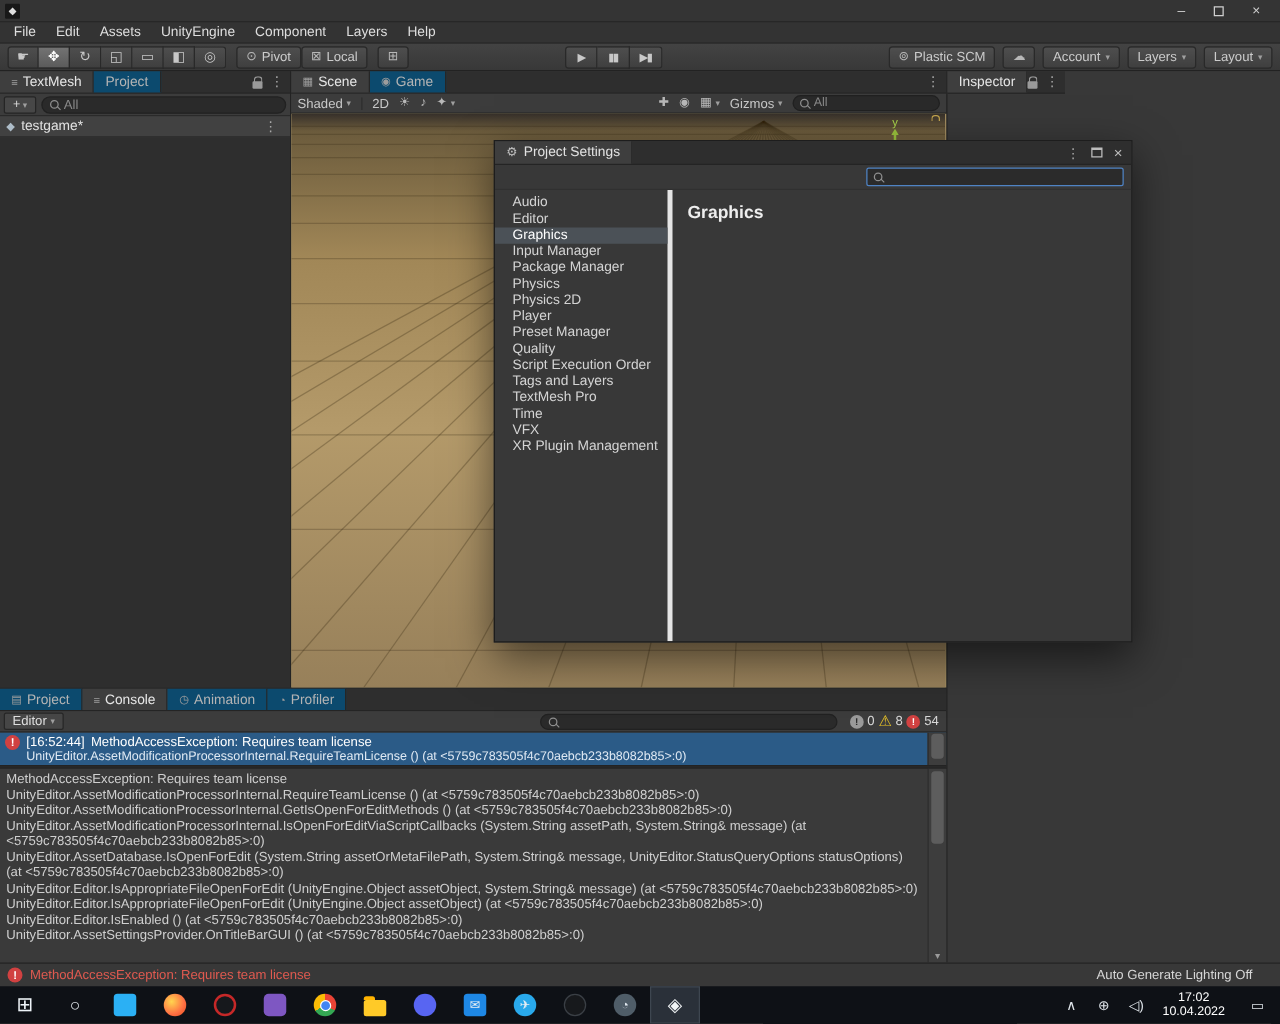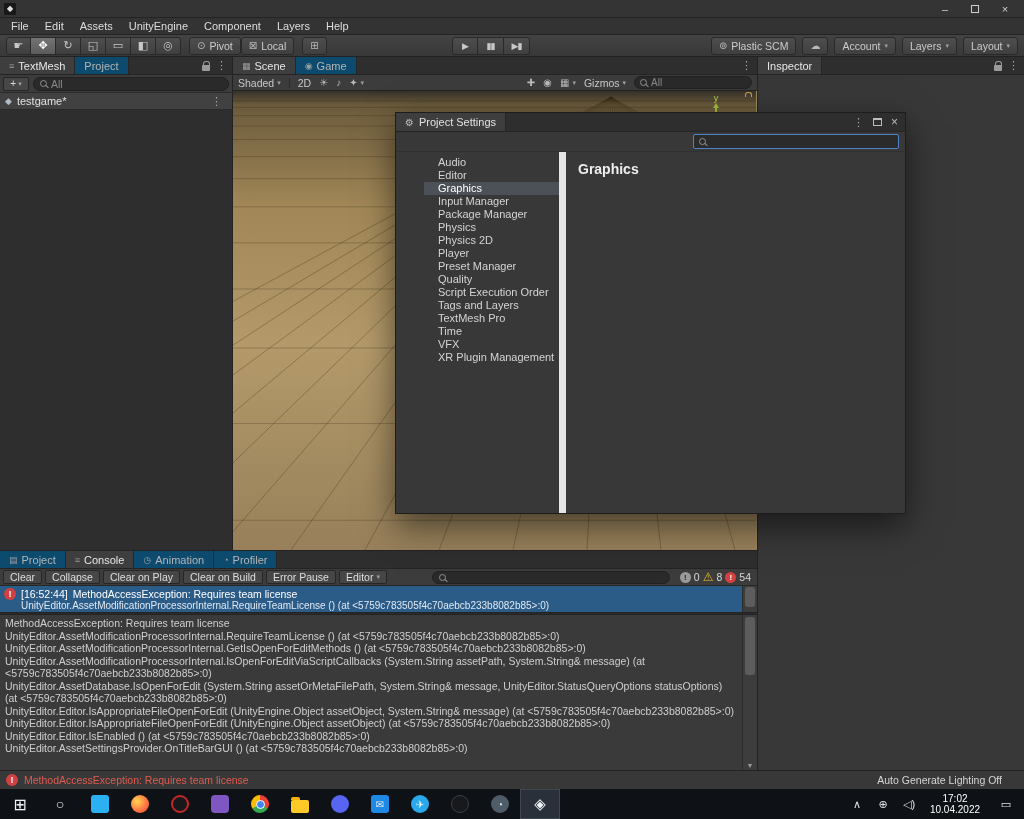--- a/index.html
+++ b/index.html
@@ -32,21 +32,21 @@
   .play-btn { width: 26px; height: 18px; background: linear-gradient(#4e4e4e, #3f3f3f); border: 1px solid #292929; border-left-width: 0; display: flex; align-items: center; justify-content: center; color: #c8c8c8; font-size: 9px; letter-spacing: -1px; }
   .play-btn:first-child { border-left-width: 1px; border-radius: 3px 0 0 3px; }
   .play-btn:last-child { border-radius: 0 3px 3px 0; }
   .right-group { margin-left: auto; display: flex; align-items: center; gap: 6px; }
   .dd-arrow { font-size: 7px; color: #9f9f9f; }
 
   
   .main { position: absolute; top: 57px; left: 0; width: 1024px; height: 713px; display: flex; }
   .left-col { width: 757px; display: flex; flex-direction: column; }
   .top-split { height: 493px; display: flex; }
-  .inspector-panel { width: 267px; border-left: 1px solid #232323; background: #383838; display: flex; flex-direction: column; }
+  .inspector-panel { width: 267px; border-left: 1px solid #232323; background: #383838; display: flex; flex-direction: row; }
 
   .panel-header { height: 18px; background: #2e2e2e; border-bottom: 1px solid #242424; display: flex; align-items: stretch; }
   .tab { display: flex; align-items: center; gap: 4px; padding: 0 9px; font-size: 11px; color: #b4b4b4; background: #0c4a6e; border-right: 1px solid #262626; }
   .tab.selected { background: #3e3e3e; color: #e6e6e6; }
   .tab-ic { font-size: 9px; color: #9d9d9d; }
   .header-icons { margin-left: auto; display: flex; align-items: center; gap: 6px; padding-right: 5px; color: #999; }
   .kebab { color: #a8a8a8; font-size: 11px; }
 
   
   .lock-ic { width: 8px; height: 6px; background: #9a9a9a; border-radius: 1px; position: relative; margin-top: 4px; }
@@ -90,21 +90,21 @@
   .ps-titlebar { height: 19px; background: #2e2e2e; border-bottom: 1px solid #242424; display: flex; align-items: stretch; }
   .ps-tab { display: flex; align-items: center; gap: 5px; padding: 0 9px; background: #3e3e3e; color: #e2e2e2; border-right: 1px solid #262626; font-size: 11px; }
   .ps-gear { font-size: 10px; color: #bdbdbd; }
   .ps-title-icons { margin-left: auto; display: flex; align-items: center; gap: 9px; padding-right: 7px; color: #bdbdbd; }
   .ps-max { width: 9px; height: 8px; border: 1px solid #bdbdbd; border-top-width: 2px; }
   .ps-close { font-size: 12px; }
   .ps-searchrow { height: 20px; display: flex; align-items: center; justify-content: flex-end; padding: 0 6px; border-bottom: 1px solid #303030; }
   .ps-search { width: 206px; height: 15px; background: #2b2b2b; border: 1px solid #4f83c4; border-radius: 2px; display: flex; align-items: center; gap: 4px; padding: 0 5px; }
   .ps-search input { flex: 1; min-width: 0; background: transparent; border: none; outline: none; color: #ddd; font-size: 10.5px; font-family: inherit; }
   .ps-body { flex: 1; display: flex; overflow: hidden; }
-  .ps-sidebar { width: 142px; border-right: 7px solid #e5e5e5; padding-top: 4px; margin-left: 28px; }
+  .ps-sidebar { width: 142px; border-right: 4px solid #e5e5e5; padding-top: 4px; }
   .ps-item { height: 13px; line-height: 13px; padding-left: 14px; font-size: 11px; color: #d4d4d4; white-space: nowrap; }
   .ps-item.selected { background: #4b5157; color: #ffffff; }
   .ps-content { flex: 1; padding: 9px 12px; }
   .ps-heading { font-size: 14px; font-weight: bold; color: #eeeeee; }
 
   
   .console-panel { height: 220px; border-top: 1px solid #232323; background: #383838; display: flex; flex-direction: column; }
   .console-toolbar { height: 17px; background: #3c3c3c; border-bottom: 1px solid #272727; display: flex; align-items: center; gap: 3px; padding: 0 3px; }
   .c-btn { height: 14px; padding: 0 6px; background: #464646; border: 1px solid #262626; border-radius: 2px; color: #dedede; font-size: 10.5px; display: flex; align-items: center; gap: 3px; white-space: nowrap; }
   .console-search { width: 238px; height: 13px; margin-left: auto; background: #2a2a2a; border: 1px solid #212121; border-radius: 7px; display: flex; align-items: center; gap: 4px; padding: 0 6px; }
@@ -398,28 +398,20 @@
               <span class="tab-ic">◷</span>
               <span>Animation</span>
             </span>
 
             <span class="tab">
               <span class="tab-ic">◔</span>
               <span>Profiler</span>
             </span>
           </div>
         <div class="console-toolbar">
-          <span style="display:flex;gap:3px;">
-
-          <span class="c-btn">Clear</span>
-              <span class="c-btn">Collapse</span>
-              <span class="c-btn">Clear on Play</span>
-              <span class="c-btn">Clear on Build</span>
-              <span class="c-btn">Error Pause</span>
-            </span>
           <span class="c-btn">
             <span>Editor</span>
             <span class="dd-arrow">▾</span>
           </span>
           <span class="console-search">
             <span class="mag-ic"></span>
             <input style="">
           </span>
           <span class="count-group">
             <span class="badge-info">!</span>

